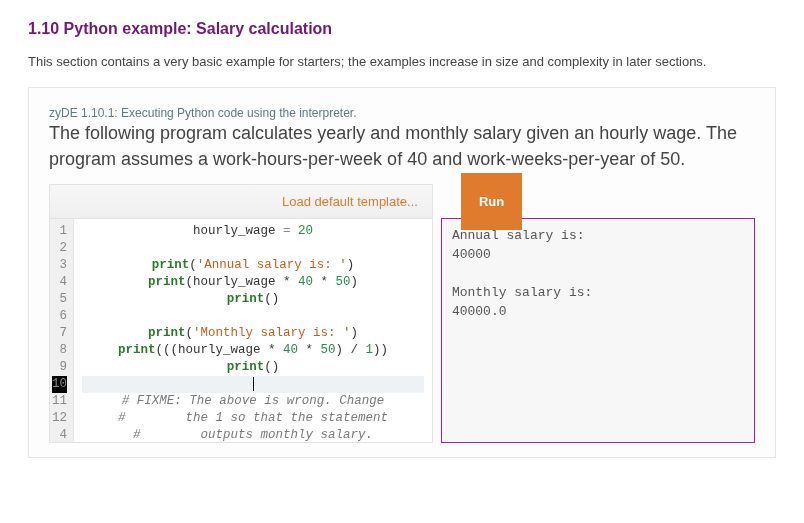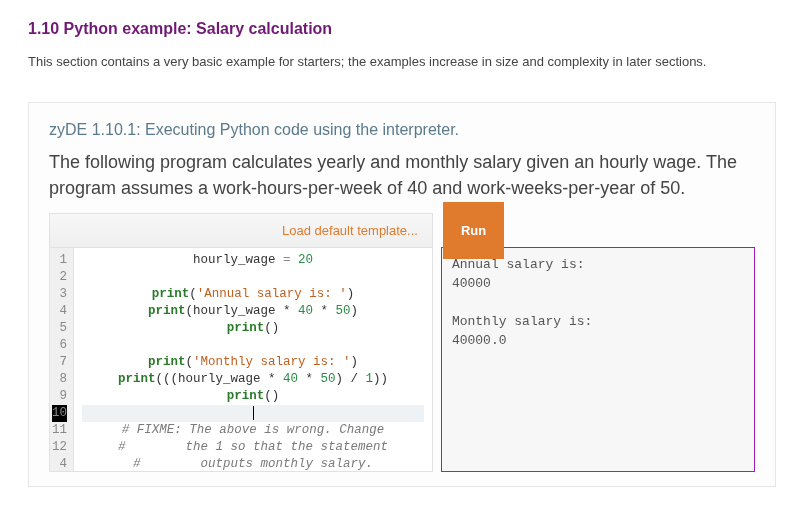--- a/index.html
+++ b/index.html
@@ -13,32 +13,32 @@
   }
   h1 {
     font-size: 16px;
     font-weight: 700;
     color: #701a75;
     margin-bottom: 16px;
   }
   .intro {
     font-size: 13px;
     color: #444;
-    margin-bottom: 33px;
+    margin-bottom: 18px;
   }
   .card {
     border: 1px solid #e6e6e6;
     background: #fdfdfd;
     padding: 18px 20px 14px;
   }
   .card-title {
     color: #5b7a8c;
-    font-size: 16px;
+    font-size: 12px;
     font-weight: 400;
-    margin-bottom: 10px;
+    margin-bottom: 0;
   }
   .card-desc {
     font-size: 18px;
     color: #444;
     margin-bottom: 12px;
     line-height: 1.45;
   }
   .steps {
     margin: 0 0 14px 26px;
     font-size: 13px;
@@ -122,20 +122,21 @@
     padding-left: 2px;
   }
   .run-btn {
     background: #e07b2e;
     color: #fff;
     border: none;
     font-size: 13px;
     font-weight: bold;
     padding: 21px 18px;
     cursor: pointer;
+    margin-left: 18px;
   }
   .output-box {
     border: 1px solid #a21caf;
     background: #f7f7f7;
     height: 225px;
     padding: 8px 10px;
     font-family: "Courier New", monospace;
     font-size: 13px;
     color: #555;
     white-space: pre;

